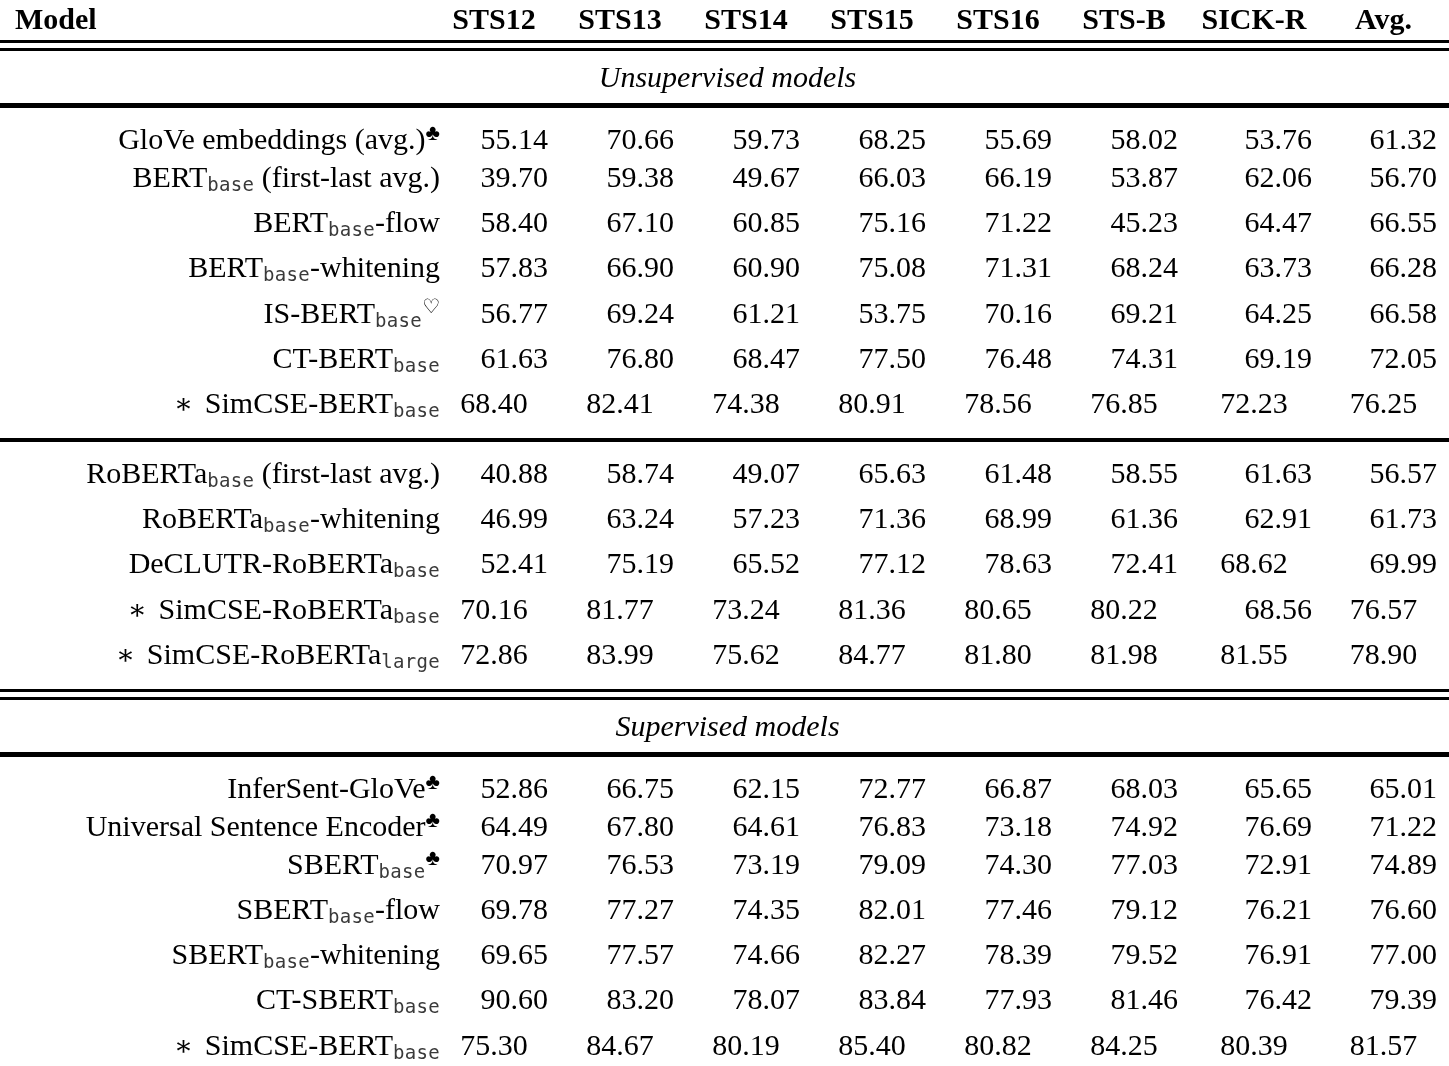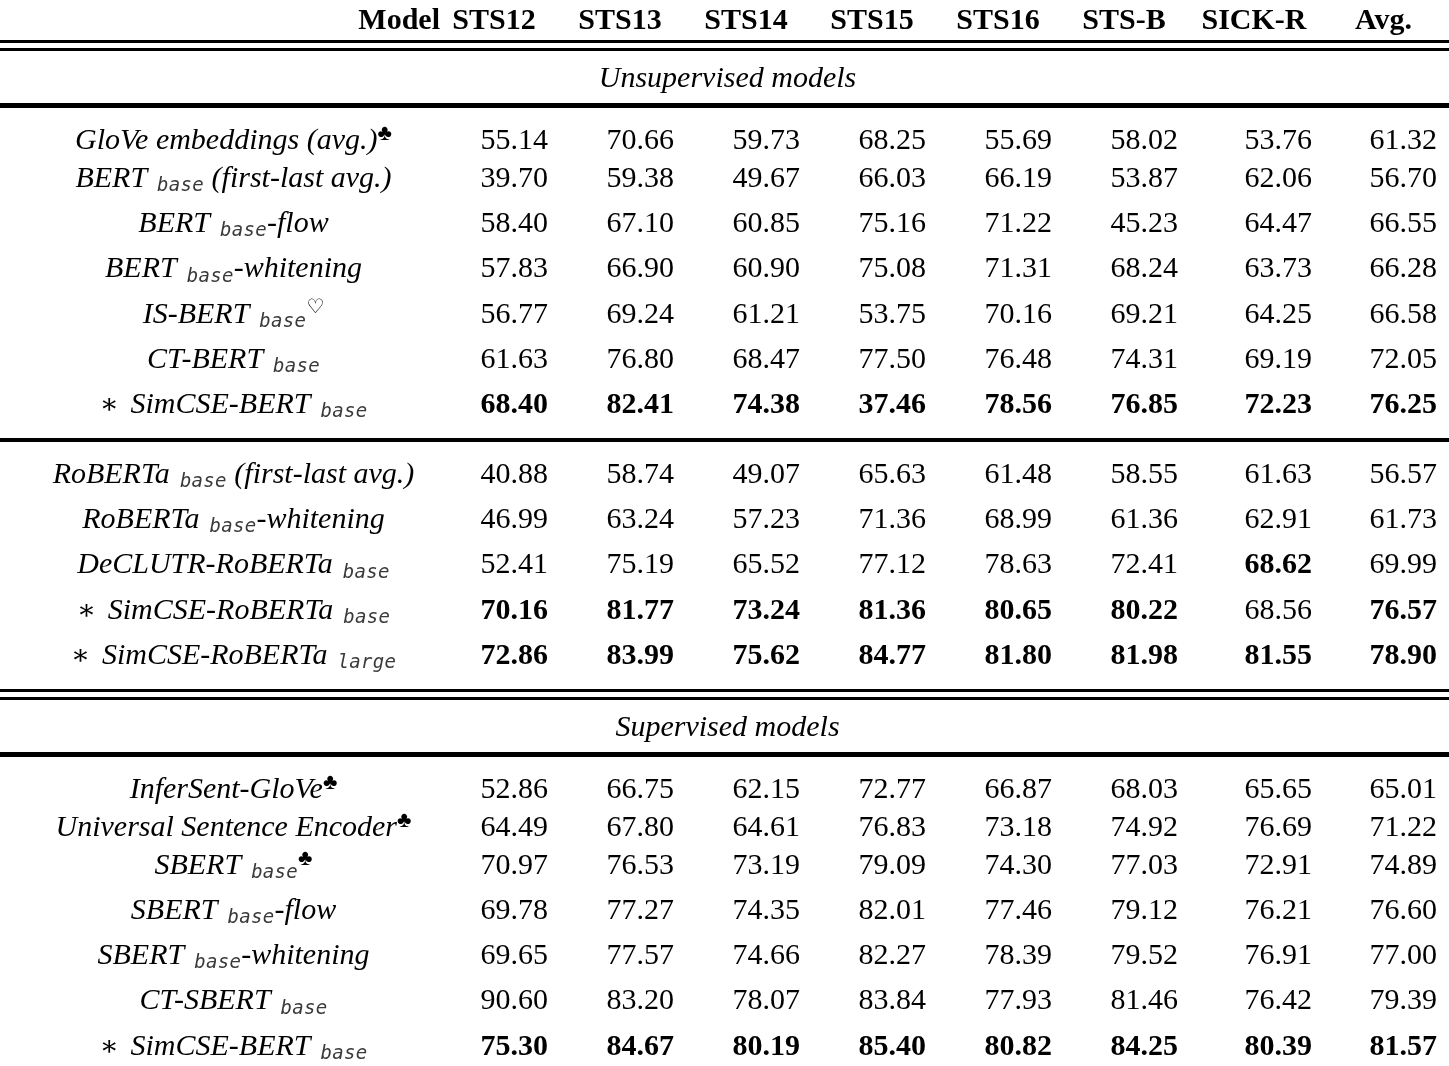--- a/index.html
+++ b/index.html
@@ -38,21 +38,21 @@
 
   
   tr.header th {
     font-weight: bold;
     font-size: 30px;
     height: 38px;
     line-height: 38px;
     padding-bottom: 2px;
   }
   th.model-h {
-    text-align: right;
+    text-align: left;
     padding-left: 15px;
   }
   th.num-h {
     padding-right: 18px;
   }
 
   
   tr.rule-double td {
     height: 11px;
     padding: 0;
@@ -96,39 +96,37 @@
     line-height: 52px;
   }
 
   
   tr.data td {
     height: 38px;
     line-height: 38px;
     font-size: 30px;
   }
   td.model-c {
-    text-align: center;
+    text-align: right;
     padding-left: 27px;
     white-space: nowrap;
-    font-style: italic;
   }
   td.num-c {
     text-align: right;
     padding-right: 18px;
     white-space: nowrap;
   }
-  td.num-c.bold, tr.data.bold-row td.num-c.bold { font-weight: bold; }
+  td.num-c.bold, tr.data.bold-row td.num-c.bold { font-weight: normal; text-align: center; }
 
   .sub {
     font-family: "DejaVu Sans Mono", "Liberation Mono", monospace;
     font-size: 19px;
     vertical-align: -0.22em;
     letter-spacing: 0.3px;
     color: #3a3a3a;
-    margin-left: 10px;
   }
   .sup-club {
     font-size: 22px;
     vertical-align: 0.42em;
     line-height: 0;
   }
   .sup-heart {
     font-size: 20px;
     vertical-align: 0.48em;
     line-height: 0;
@@ -244,21 +242,21 @@
           <td class="num-c">76.48</td>
           <td class="num-c">74.31</td>
           <td class="num-c">69.19</td>
           <td class="num-c">72.05</td>
         </tr>
         <tr class="data">
           <td class="model-c"><span class="star">∗ </span><span>SimCSE-BERT</span><span class="sub">base</span></td>
           <td class="num-c bold">68.40</td>
           <td class="num-c bold">82.41</td>
           <td class="num-c bold">74.38</td>
-          <td class="num-c bold">37.46</td>
+          <td class="num-c bold">80.91</td>
           <td class="num-c bold">78.56</td>
           <td class="num-c bold">76.85</td>
           <td class="num-c bold">72.23</td>
           <td class="num-c bold">76.25</td>
         </tr>
         <tr class="spacer-xs">
           <td colspan="9"></td>
         </tr>
         <tr class="rule-single">
           <td colspan="9"></td>

